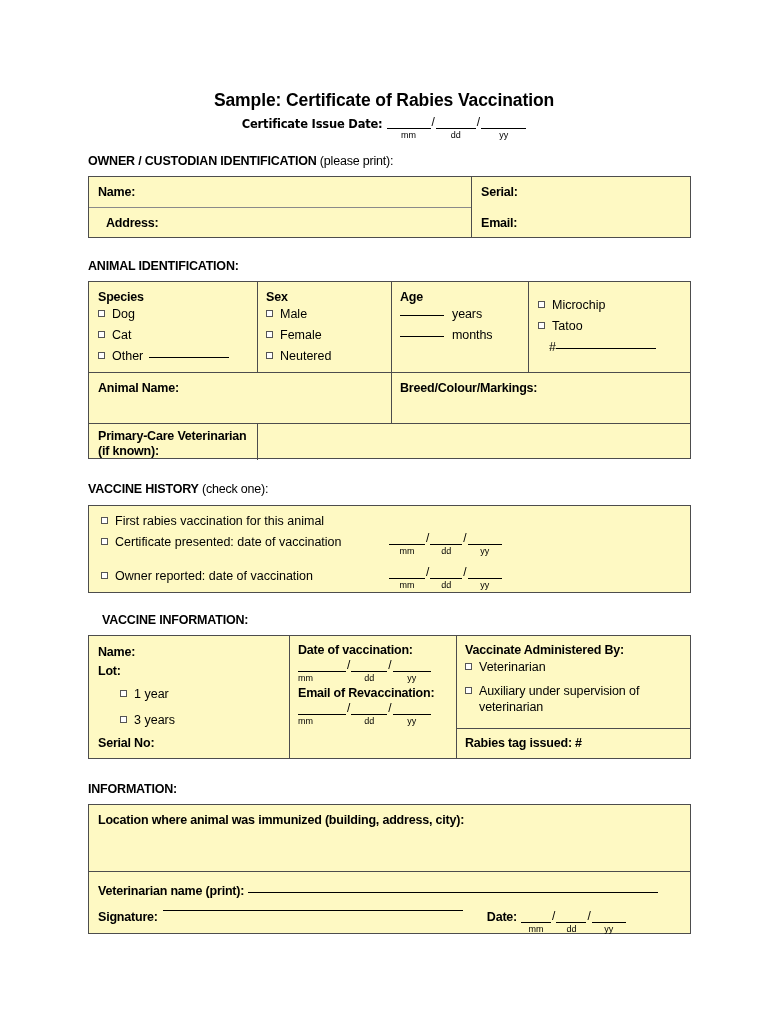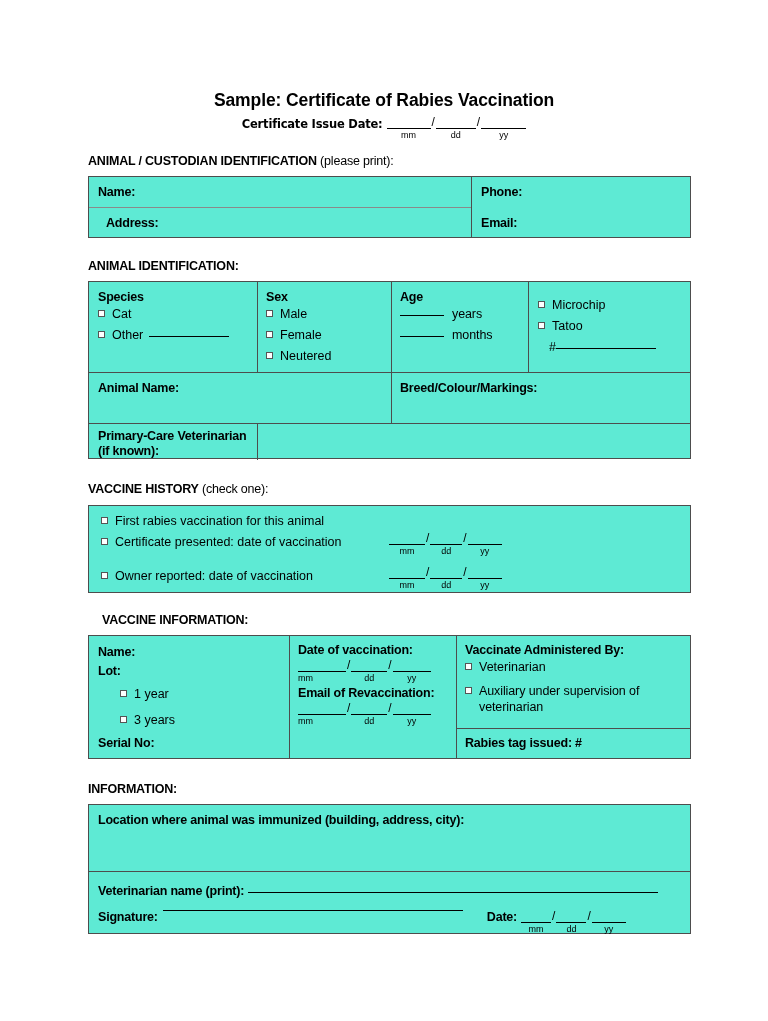--- a/index.html
+++ b/index.html
@@ -79,21 +79,21 @@
   }
   .sec-head .thin {
     font-weight: normal;
   }
 
   
   .box {
     position: absolute;
     border: 1.2px solid #4d4d4d;
     box-sizing: border-box;
-    background: #5eead4;
+    background: #fef9c3;
     text-decoration: underline;
   }
   .vline {
     position: absolute;
     top: 0; bottom: 0;
     width: 0;
     border-left: 1.2px solid #4d4d4d;
   }
   .hline {
     position: absolute;
@@ -162,30 +162,30 @@
       </span>
       <span class="dsep">/</span>
       <span class="dslot">
         <span class="dline" style="width:45px;"></span>
         <span class="dcap">yy</span>
       </span>
     </span>
   </div>
 
   <div class="sec-head" style="left:88px; top:154px;">
-    <span>ANIMAL / CUSTODIAN IDENTIFICATION</span><span class="thin"> (please print):</span>
+    <span>OWNER / CUSTODIAN IDENTIFICATION</span><span class="thin"> (please print):</span>
   </div>
 
   <div class="box" style="left:88px; top:176px; width:603px; height:62px;">
     <div class="vline" style="left:382px;"></div>
     <div class="hline soft" style="top:30px; right:auto; left:0; width:382px;"></div>
 
     <div class="cell lbl" style="left:9px; top:8px;">Name:</div>
     <div class="cell lbl" style="left:9px; top:39px;margin-left:8px;">Address:</div>
-    <div class="cell lbl" style="left:392px; top:8px;">Phone:</div>
+    <div class="cell lbl" style="left:392px; top:8px;">Serial:</div>
     <div class="cell lbl" style="left:392px; top:39px;">Email:</div>
   </div>
 
   <div class="sec-head" style="left:88px; top:259px;">
     <span>ANIMAL IDENTIFICATION:</span>
   </div>
 
   <div class="box" style="left:88px; top:281px; width:603px; height:178px;">
 
     <div class="vline" style="left:168px; top:0; height:90px;"></div>
@@ -193,20 +193,21 @@
     <div class="vline" style="left:439px; top:0; height:90px;"></div>
 
     <div class="hline" style="top:90px;"></div>
     <div class="hline" style="top:141px;"></div>
 
     <div class="vline" style="left:302px; top:90px; height:51px;"></div>
     <div class="vline" style="left:168px; top:141px; height:37px;"></div>
 
     <div class="cell" style="left:9px; top:8px; width:158px;">
       <div class="lbl">Species</div>
+      <div class="optrow"><span class="chk"></span><span>Dog</span></div>
       <div class="optrow"><span class="chk"></span><span>Cat</span></div>
       <div class="optrow"><span class="chk"></span><span>Other</span><span class="blankline" style="width:80px; margin-left:6px;"></span></div>
     </div>
 
     <div class="cell" style="left:177px; top:8px; width:120px;">
       <div class="lbl">Sex</div>
       <div class="optrow"><span class="chk"></span><span>Male</span></div>
       <div class="optrow"><span class="chk"></span><span>Female</span></div>
       <div class="optrow"><span class="chk"></span><span>Neutered</span></div>
     </div>

